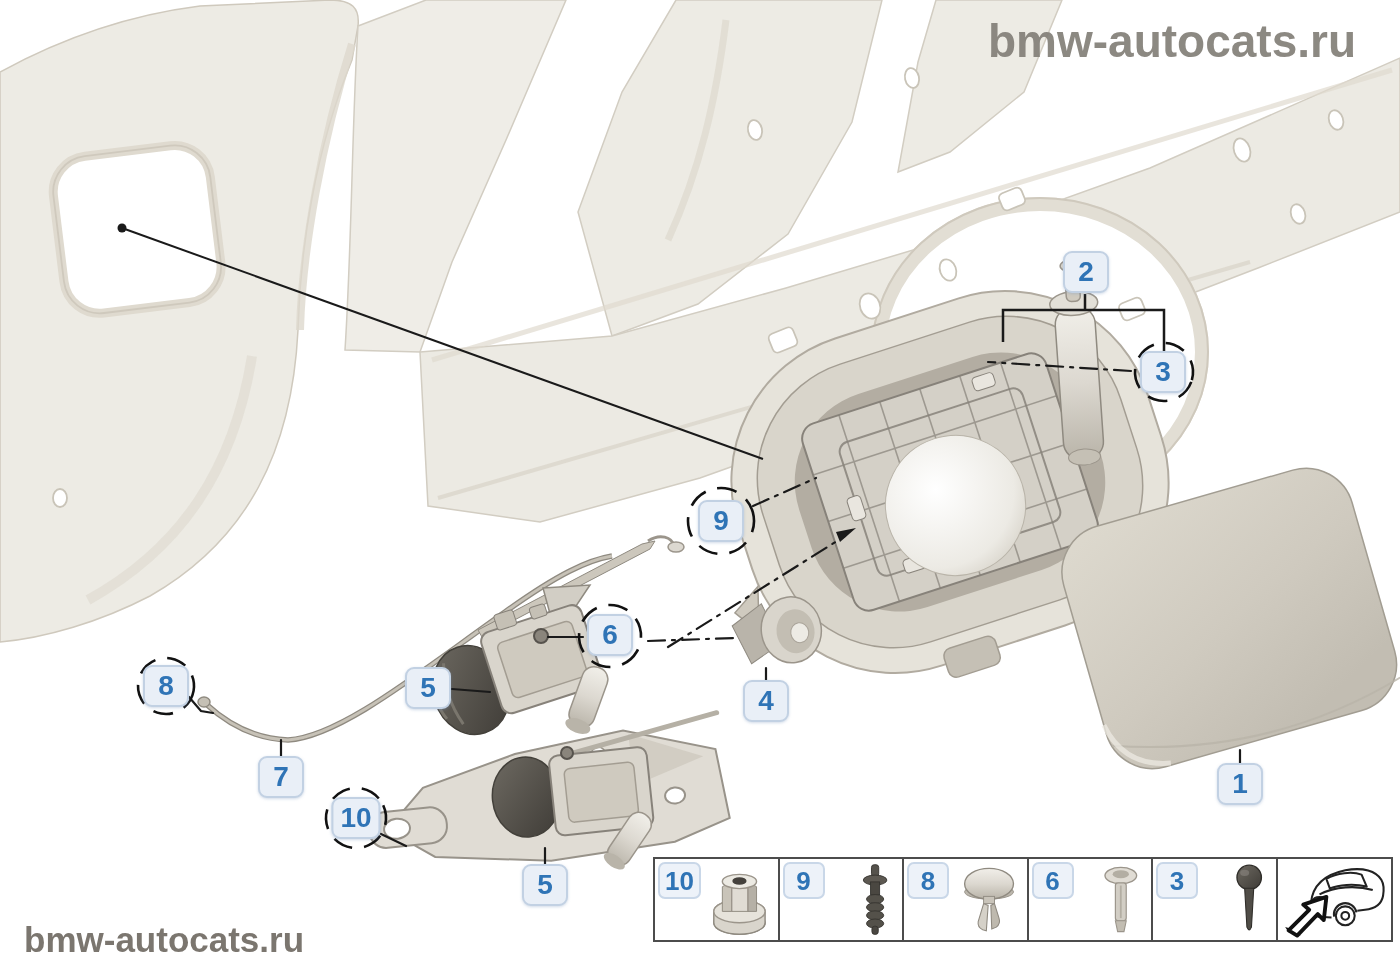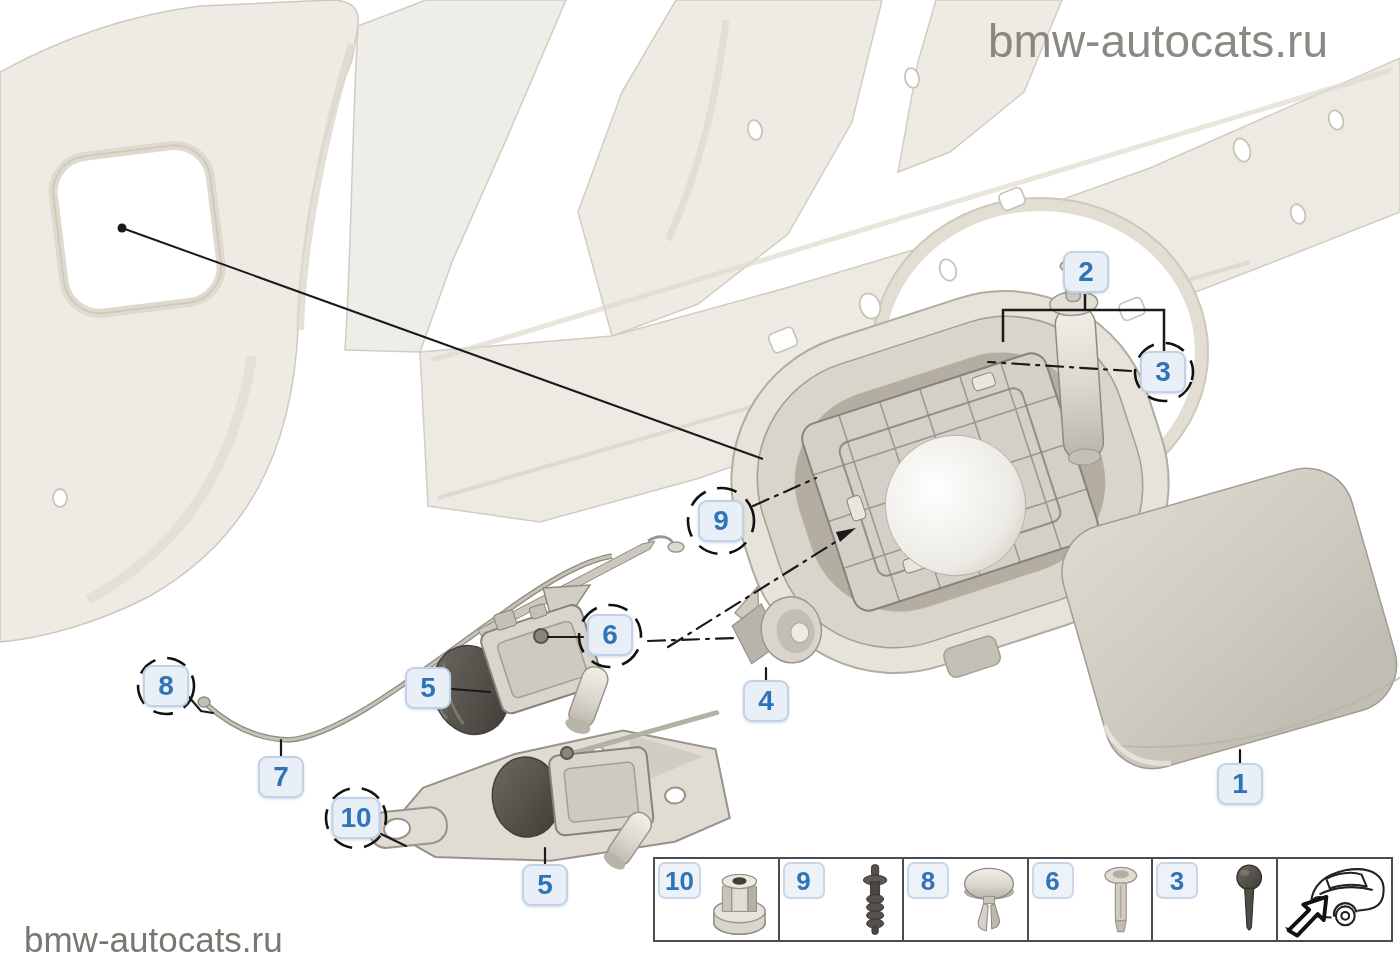--- a/index.html
+++ b/index.html
@@ -14,21 +14,21 @@
   .legend{position:absolute;left:653px;top:857px;width:740px;height:85px;display:flex;
           border:2px solid #4c4c4c;background:#fff;box-sizing:border-box;z-index:6}
   .lcell{flex:1;position:relative;border-right:2px solid #4c4c4c;display:flex;
          align-items:center;justify-content:flex-end;padding-right:9px;box-sizing:border-box}
   .lcell:last-child{border-right:none;justify-content:center;padding-right:0}
   .lchip{position:absolute;left:3px;top:3px;min-width:42px;height:37px;padding:0 5px;
          box-sizing:border-box;display:flex;align-items:center;justify-content:center;
          background:#edf2f9;border:2px solid #c9d7e8;border-radius:7px;color:#2f74b6;
          font-weight:bold;font-size:26px;line-height:1}
   .licon{height:76px}
-  .wm{position:absolute;font-weight:normal;color:#837f78;z-index:7;letter-spacing:0}
+  .wm{position:absolute;font-weight:bold;color:#837f78;z-index:7;letter-spacing:0}
   .wm-top{left:988px;top:14px;font-size:46px;opacity:.92}
   .wm-bottom{left:24px;top:920px;font-size:35px;color:#7b766f}
 </style>
 </head>
 <body>
 
 <svg width="0" height="0" style="position:absolute" aria-hidden="true">
   <defs>
     <linearGradient id="gSilver" x1="0" y1="0" x2="0" y2="1">
       <stop offset="0" stop-color="#f1efe9"></stop>

